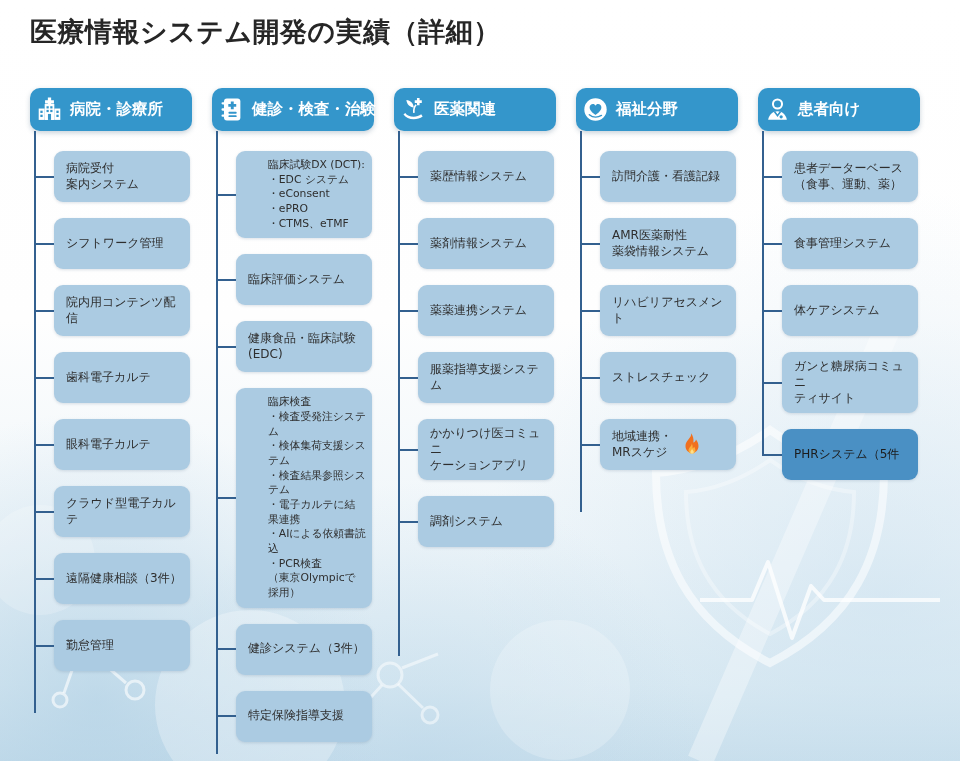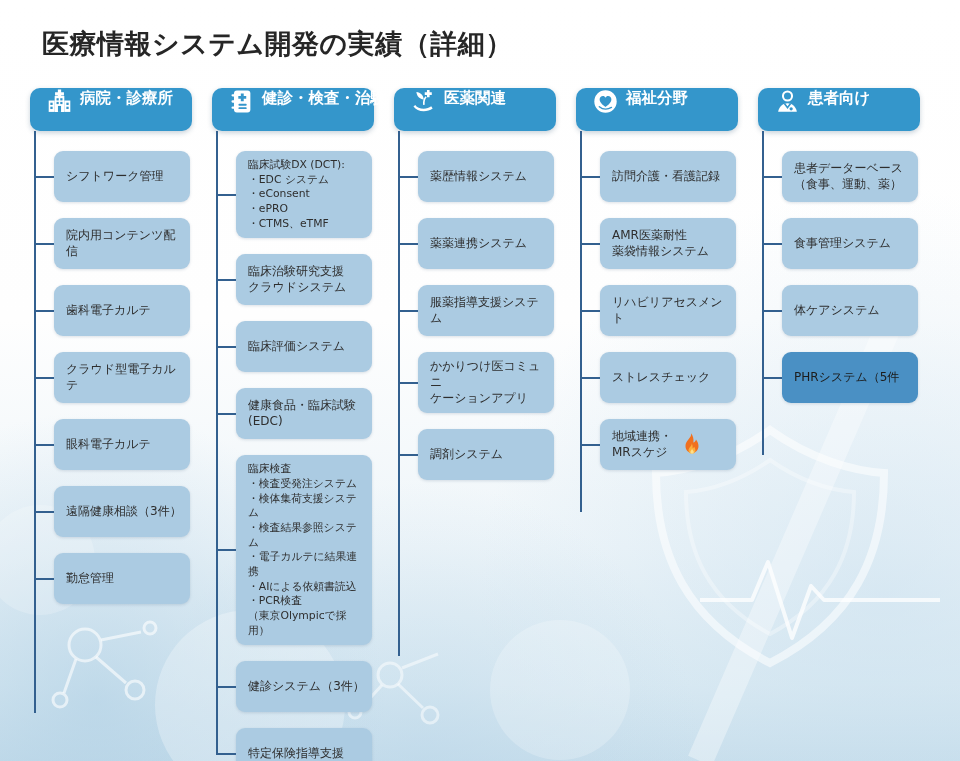--- a/index.html
+++ b/index.html
@@ -8,48 +8,48 @@
     font-family:"DejaVu Sans","Liberation Sans",sans-serif;
     background:
       radial-gradient(circle at 10% 92%, rgba(168,203,226,.55), rgba(168,203,226,0) 26%),
       radial-gradient(circle at 44% 100%, rgba(186,214,233,.5), rgba(186,214,233,0) 30%),
       radial-gradient(circle at 92% 78%, rgba(198,222,238,.5), rgba(198,222,238,0) 38%),
       linear-gradient(180deg,#ffffff 0%,#fefefe 42%,#eef5f9 72%,#dcebf3 90%,#c9dfec 100%);
   }
   .bg-art{position:absolute;left:0;top:0;z-index:0;pointer-events:none;}
   .content{position:relative;z-index:1;}
   .page-title{
-    position:absolute;left:30px;top:14px;margin:12px;
+    position:absolute;left:30px;top:14px;margin:0;
     font-size:27px;font-weight:700;color:#262626;letter-spacing:.5px;
   }
   .columns{position:absolute;left:30px;top:88px;display:flex;gap:20px;}
   .column{width:162px;flex:0 0 162px;}
   .col-header{
     height:43px;background:var(--header-bg);border-radius:10px;
-    display:flex;gap:7px;padding:0 6px 0 16px;box-sizing:border-box;
+    display:flex;align-items:center;gap:7px;padding:0 6px 0 6px;box-sizing:border-box;
     box-shadow:0 2px 5px rgba(40,80,110,.25);
   }
   .header-icon{width:27px;height:27px;flex:0 0 27px;}
   .col-label{color:#fff;font-weight:700;font-size:15.5px;white-space:nowrap;letter-spacing:0;}
   .col-items{position:relative;padding-top:20px;display:flex;flex-direction:column;gap:16px;}
   .trunk{position:absolute;left:4px;top:0;width:2px;background:var(--connector);}
   .item{
     margin-left:24px;margin-right:2px;background:var(--item-bg);border-radius:9px;
     min-height:51px;box-sizing:border-box;padding:7px 6px 7px 12px;
     display:flex;align-items:center;position:relative;
     box-shadow:0 1px 3px rgba(60,90,120,.18);
   }
   .item::before{
     content:"";position:absolute;left:-20px;top:calc(50% - 1px);
     width:20px;height:2px;background:var(--connector);
   }
   .item-label{
     font-size:12px;line-height:1.32;color:#2e2e2e;white-space:pre-line;
   }
-  .item--dense .item-label{font-size:10.8px;line-height:1.36;}
+  .item--dense .item-label{font-size:10.8px;line-height:1.36;margin-left:20px;}
   .item--highlight{background:var(--item-highlight-bg);}
   .item--highlight .item-label{color:#1c1c1c;text-align:right;}
   .flame{width:23px;height:26px;margin-left:7px;flex:0 0 23px;}
 </style>
 </head>
 <body>
 
 <svg class="bg-art" width="960" height="761" viewBox="0 0 960 761" aria-hidden="true">
   <g stroke="rgba(255,255,255,.55)" fill="none">
     <path d="M770 430c42 30 84 41 114 43 0 84-32 148-114 190-82-42-114-106-114-190 30-2 72-13 114-43z" stroke-width="8"></path>
@@ -95,33 +95,37 @@
       <rect x="10.9" y="14.4" width="2.3" height="2.3"></rect>
               <rect x="14.8" y="14.4" width="2.3" height="2.3"></rect>
       <rect x="12.4" y="18.6" width="3.2" height="6.2"></rect>
     </g>
   </svg>
           <span class="col-label">病院・診療所</span>
         </div>
         <div class="col-items">
           <div class="trunk" style="height: 581.5px;"></div>
           <div class="item">
+            <span class="item-label">病院受付
+案内システム</span>
+          </div>
+          <div class="item">
             <span class="item-label">シフトワーク管理</span>
           </div>
           <div class="item">
             <span class="item-label">院内用コンテンツ配信</span>
           </div>
           <div class="item">
             <span class="item-label">歯科電子カルテ</span>
           </div>
           <div class="item">
+            <span class="item-label">眼科電子カルテ</span>
+          </div>
+          <div class="item">
             <span class="item-label">クラウド型電子カルテ</span>
-          </div>
-          <div class="item">
-            <span class="item-label">眼科電子カルテ</span>
           </div>
           <div class="item">
             <span class="item-label">遠隔健康相談（3件）</span>
           </div>
           <div class="item">
             <span class="item-label">勤怠管理</span>
           </div>
         </div>
       </div>
       <div class="column">
@@ -142,24 +146,20 @@
           <span class="col-label">健診・検査・治験</span>
         </div>
         <div class="col-items">
           <div class="trunk" style="height: 622.5px;"></div>
           <div class="item item--dense">
             <span class="item-label">臨床試験DX (DCT):
 ・EDC システム
 ・eConsent
 ・ePRO
 ・CTMS、eTMF</span>
-          </div>
-          <div class="item">
-            <span class="item-label">臨床治験研究支援
-クラウドシステム</span>
           </div>
           <div class="item">
             <span class="item-label">臨床評価システム</span>
           </div>
           <div class="item">
             <span class="item-label">健康食品・臨床試験
 (EDC)</span>
           </div>
           <div class="item item--dense">
             <span class="item-label">臨床検査
@@ -190,20 +190,23 @@
     </g>
   </svg>
           <span class="col-label">医薬関連</span>
         </div>
         <div class="col-items">
           <div class="trunk" style="height: 524.5px;"></div>
           <div class="item">
             <span class="item-label">薬歴情報システム</span>
           </div>
           <div class="item">
+            <span class="item-label">薬剤情報システム</span>
+          </div>
+          <div class="item">
             <span class="item-label">薬薬連携システム</span>
           </div>
           <div class="item">
             <span class="item-label">服薬指導支援システム</span>
           </div>
           <div class="item">
             <span class="item-label">かかりつけ医コミュニ
 ケーションアプリ</span>
           </div>
           <div class="item">
@@ -261,19 +264,23 @@
           <div class="item">
             <span class="item-label">患者データーベース
 （食事、運動、薬）</span>
           </div>
           <div class="item">
             <span class="item-label">食事管理システム</span>
           </div>
           <div class="item">
             <span class="item-label">体ケアシステム</span>
           </div>
+          <div class="item">
+            <span class="item-label">ガンと糖尿病コミュニ
+ティサイト</span>
+          </div>
           <div class="item item--highlight">
             <span class="item-label">PHRシステム（5件</span>
           </div>
         </div>
       </div>
     </div>
 </div>
 
 </body></html>

